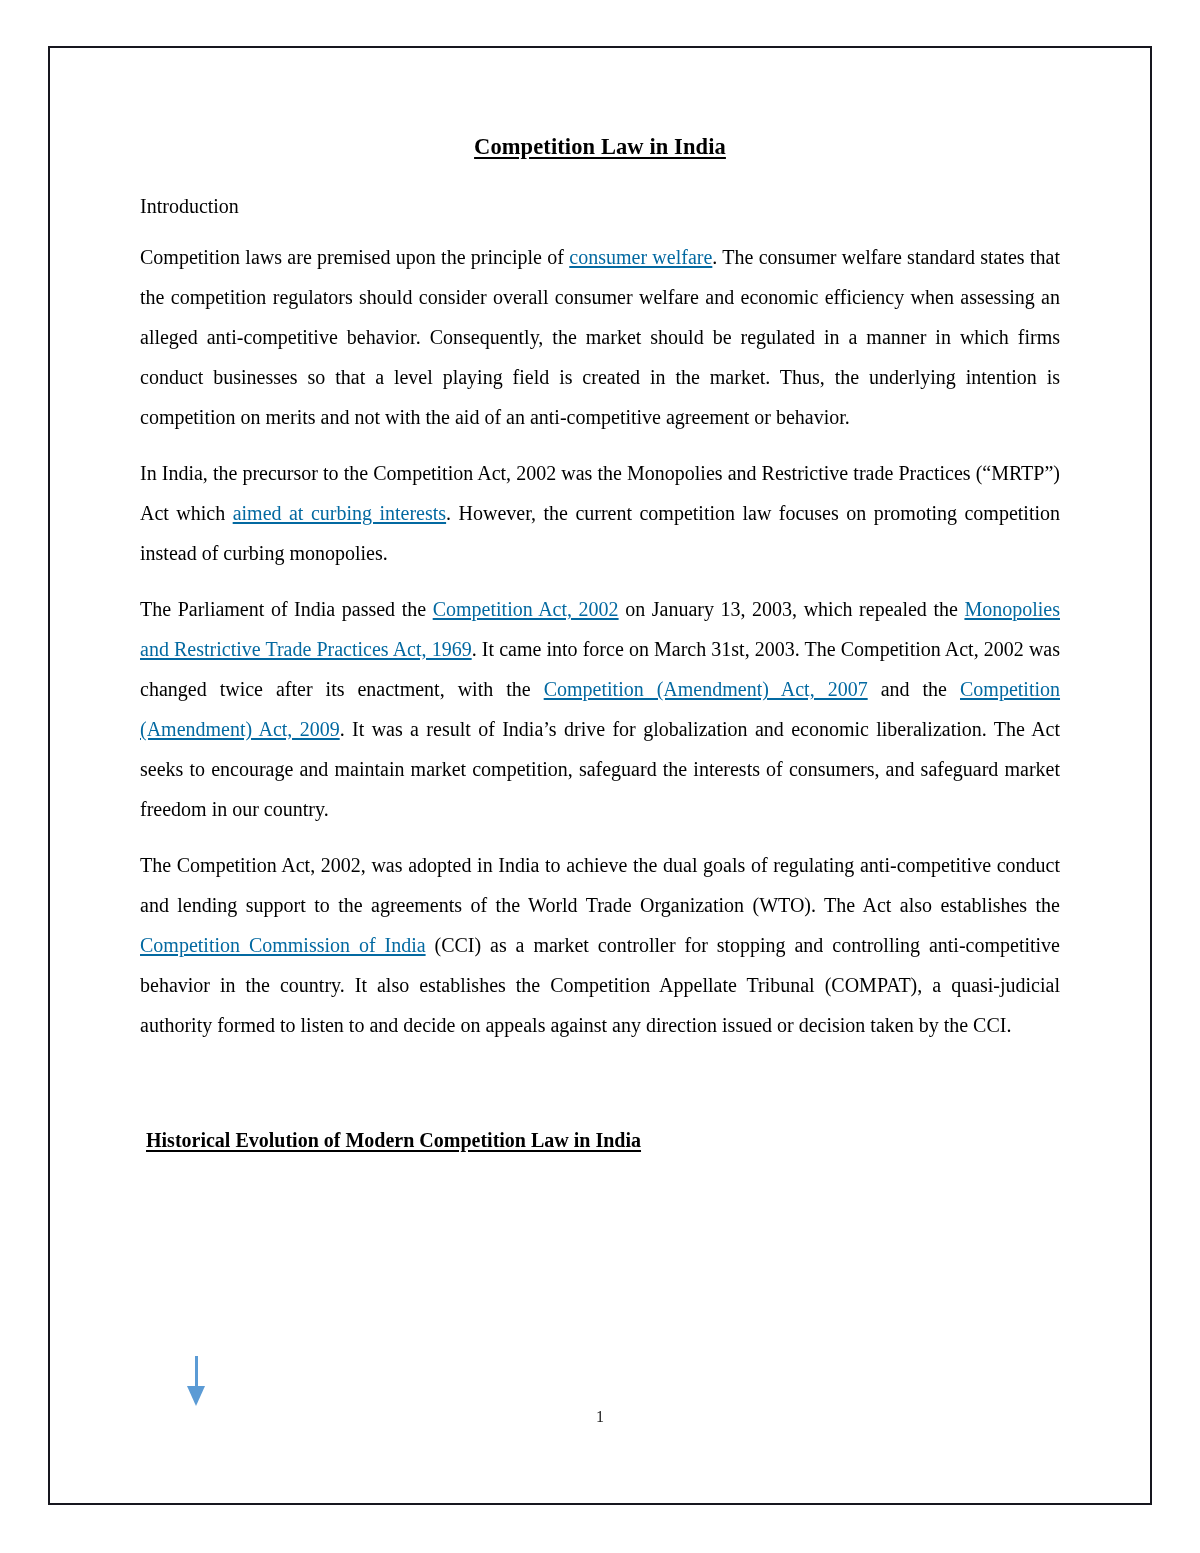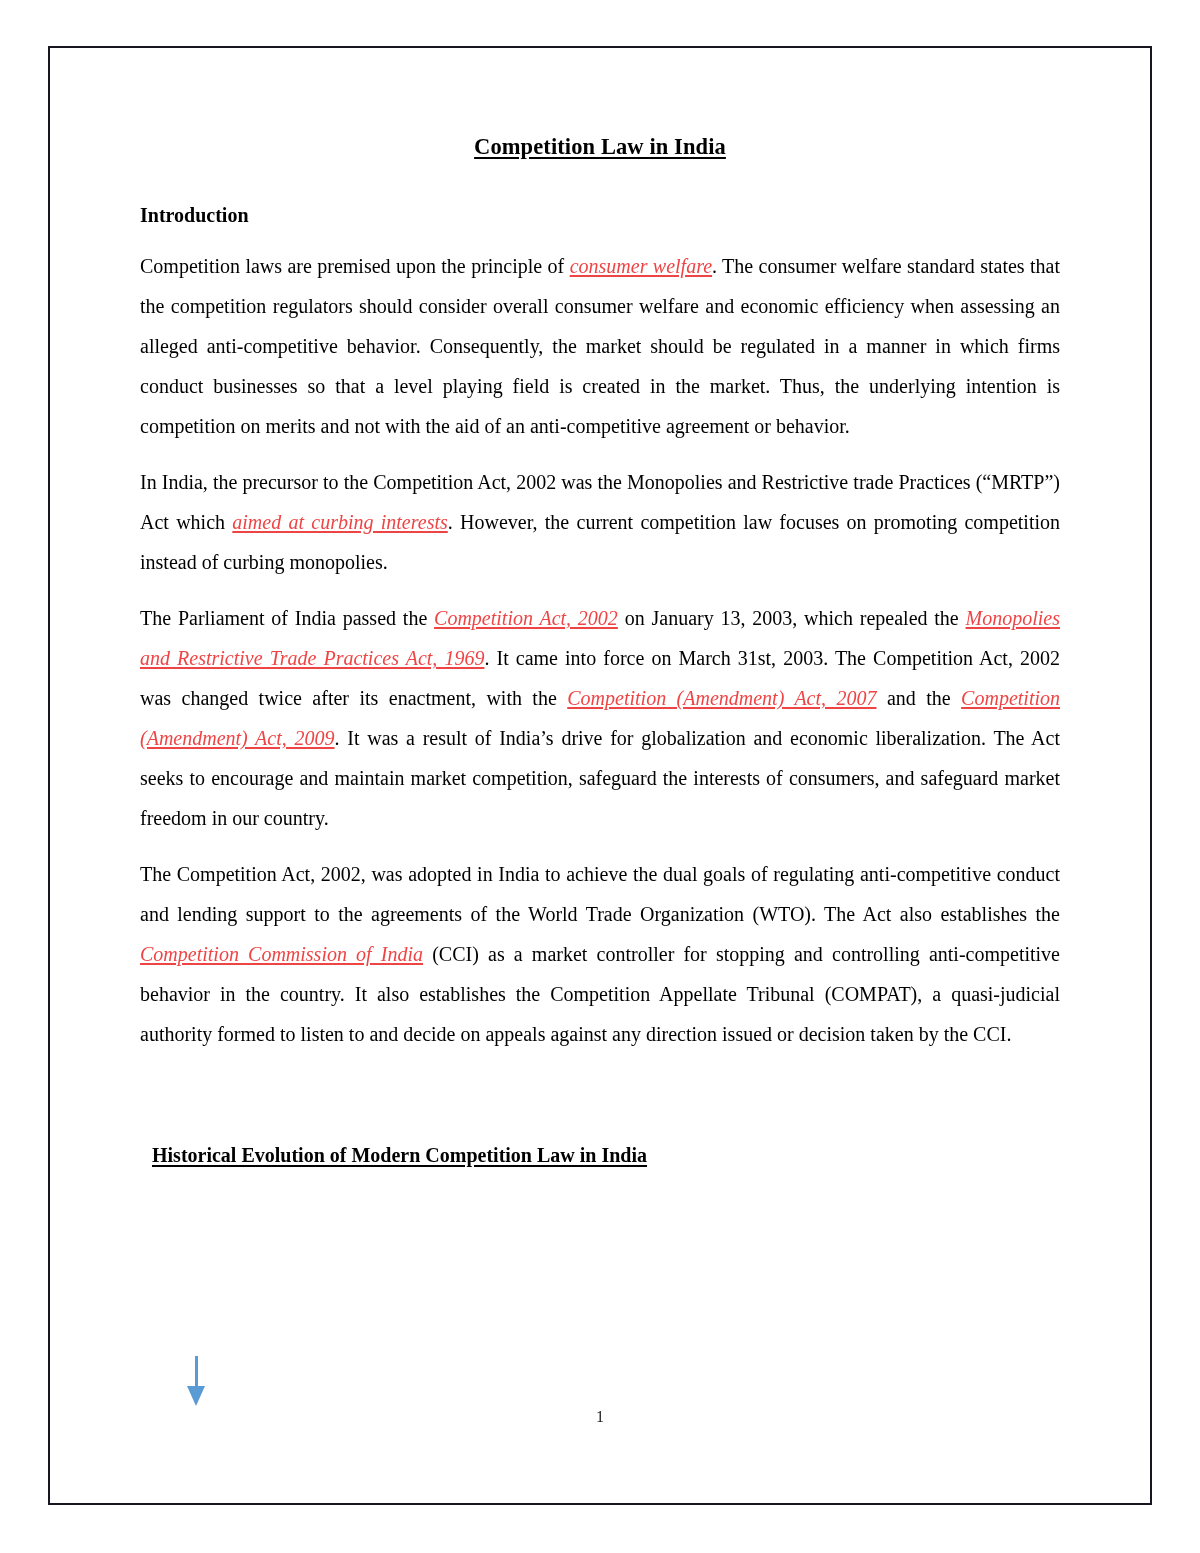--- a/index.html
+++ b/index.html
@@ -40,55 +40,54 @@
     width: 920px;
   }
 
   .doc-title {
     text-align: center;
     font-size: 22.5px;
     font-weight: bold;
     text-decoration: underline;
     text-underline-offset: 3px;
     letter-spacing: 0.1px;
-    margin: 0 0 14px 0;
+    margin: 0 0 5px 0;
     line-height: 30px;
   }
 
   .heading-bold {
     font-size: 20px;
-    font-weight: bold;
+    font-weight: normal;
     line-height: 30px;
     margin: 0;
   }
 
   .heading-bold-underline {
     font-size: 20px;
     font-weight: bold;
     text-decoration: underline;
     text-underline-offset: 3px;
     line-height: 30px;
-    margin: 12px;
+    margin: 6px;
   }
 
   p.body-par {
     font-size: 20px;
     line-height: 40px;
     text-align: justify;
     text-justify: inter-word;
     margin: 0;
     hyphens: none;
   }
 
   .lnk {
-    color: #ef4444;
+    color: #0369a1;
     text-decoration: underline;
     text-underline-offset: 2px;
     cursor: pointer;
-    font-style: italic;
   }
 
   .spacer-sm { height: 16px; }
   .spacer-md { height: 24px; }
   .spacer-xl { height: 74px; }
 
   
   .arrow-wrap {
     position: absolute;
     left: 185px;

